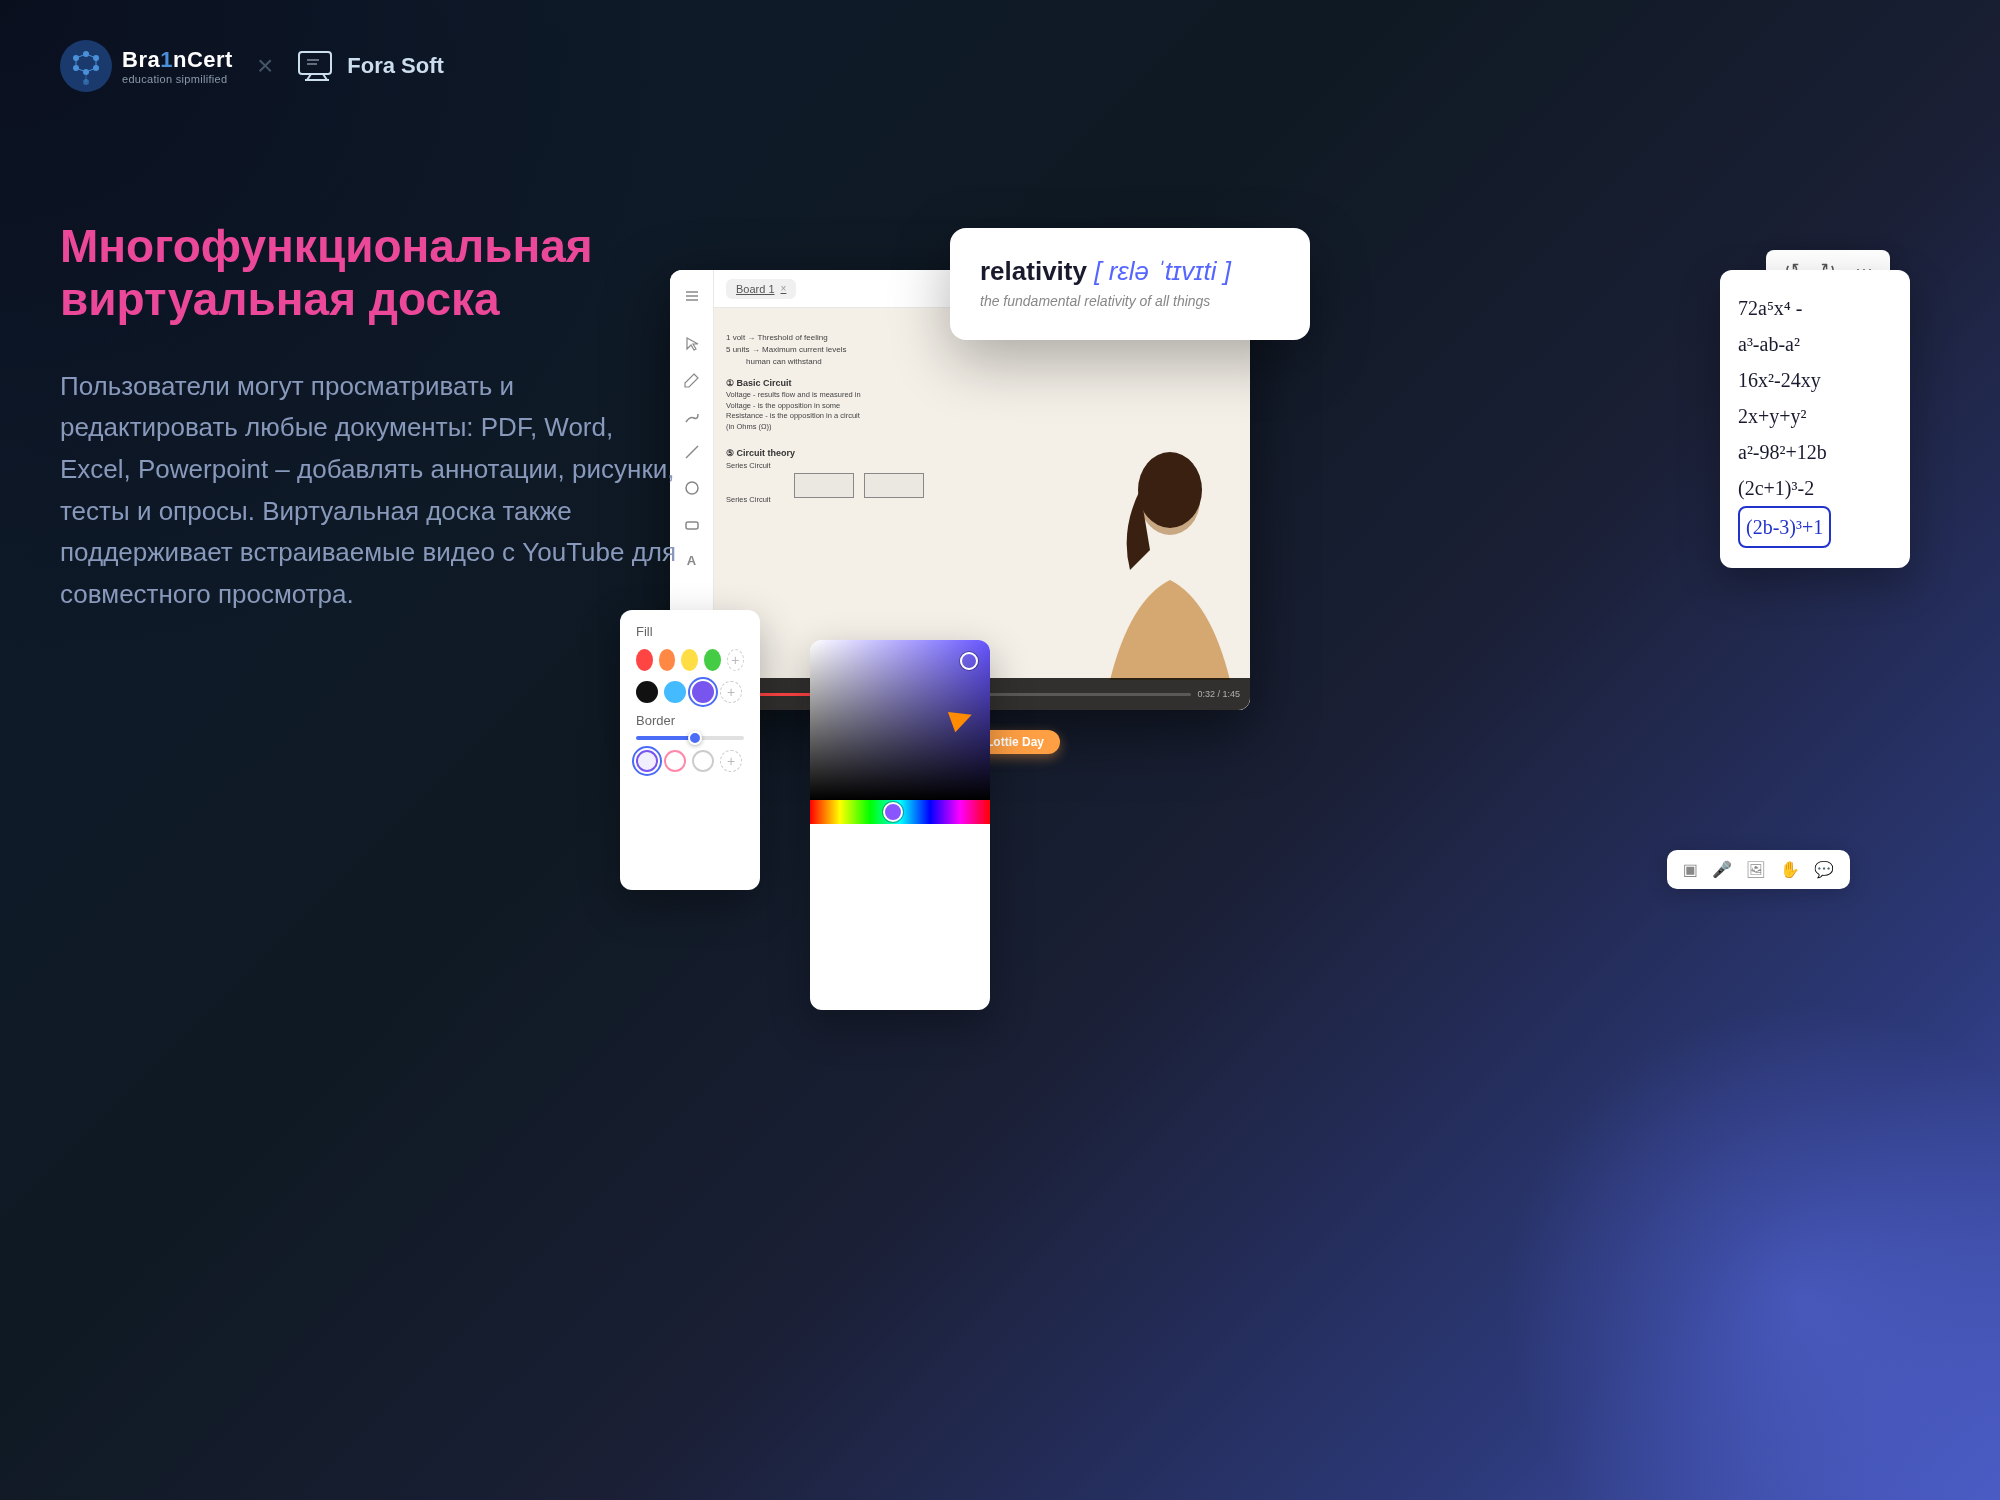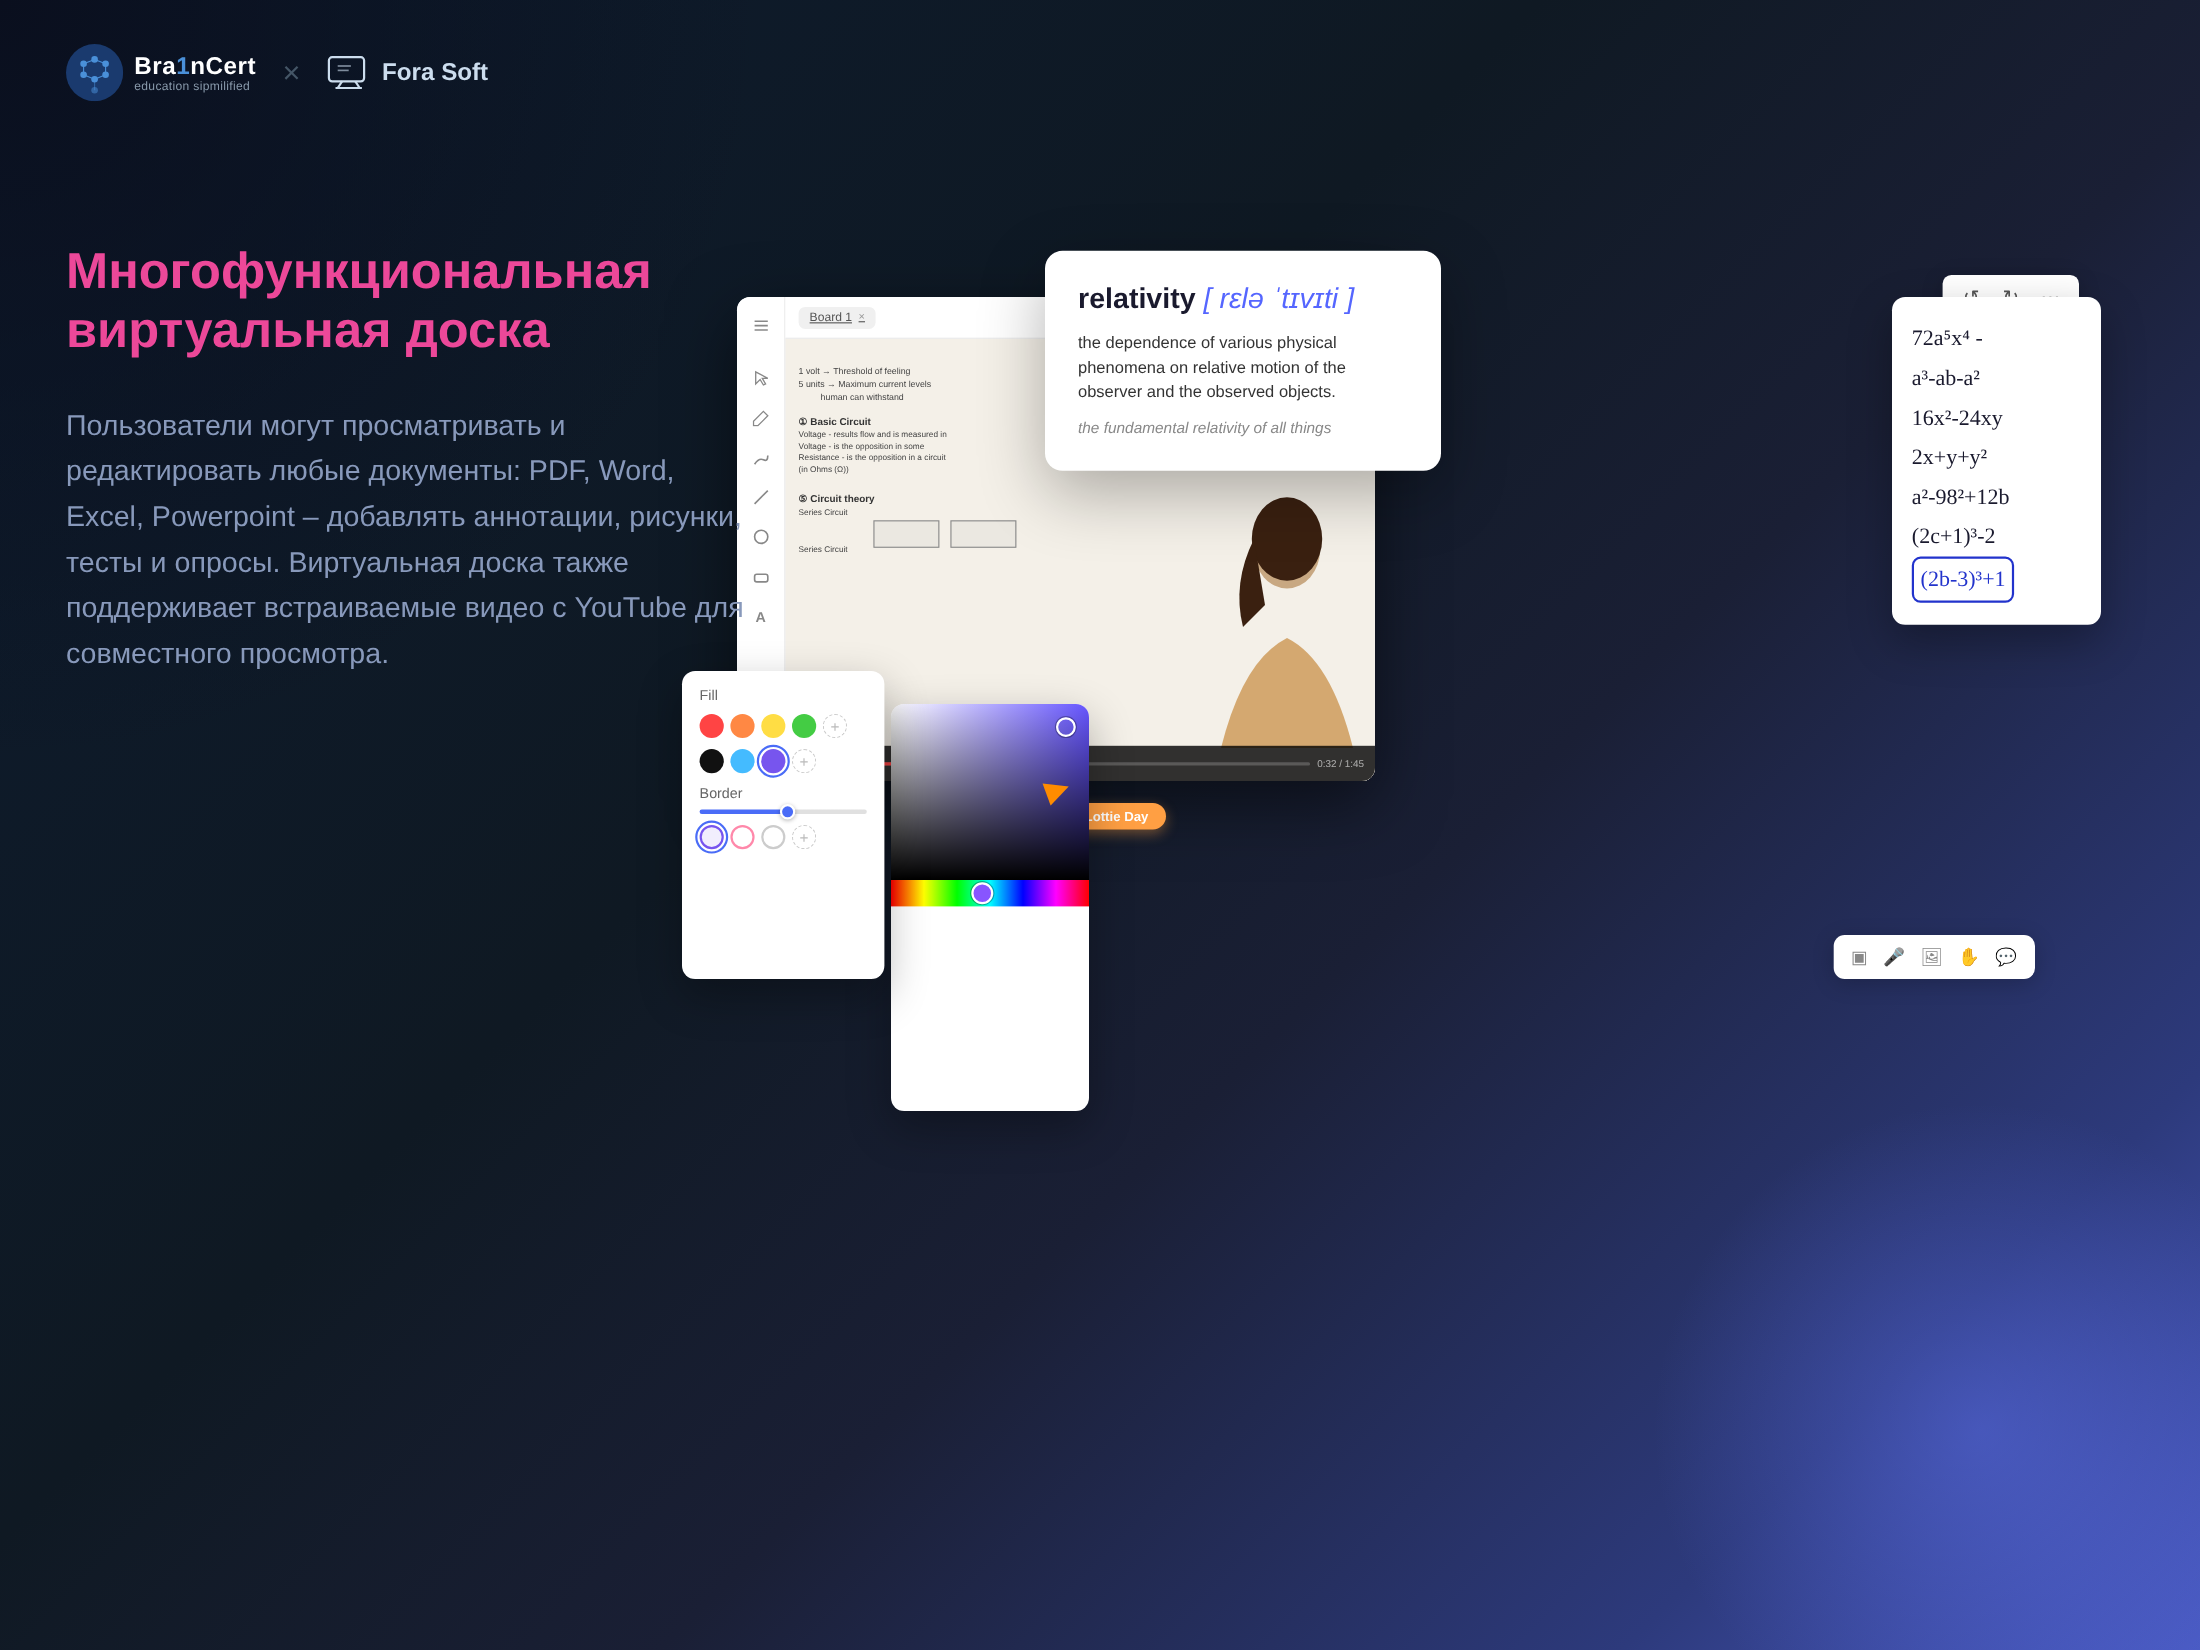--- a/index.html
+++ b/index.html
@@ -302,21 +302,21 @@
       color: #888;
       font-size: 14px;
       border-radius: 4px;
     }
 
     
     .fill-panel {
       position: absolute;
       bottom: 200px;
       left: 600px;
-      width: 184px;
+      width: 140px;
       background: #ffffff;
       border-radius: 12px;
       padding: 14px 16px;
       box-shadow: 0 15px 40px rgba(0,0,0,0.3);
       z-index: 25;
     }
 
     .fill-label {
       font-size: 13px;
       color: #666;
@@ -544,21 +544,20 @@
   <p class="description">Пользователи могут просматривать и редактировать любые документы: PDF, Word, Excel, Powerpoint – добавлять аннотации, рисунки, тесты и опросы. Виртуальная доска также поддерживает встраиваемые видео с YouTube для совместного просмотра.</p>
 </div>
 
 <div style="position: absolute; top: 190px; left: 650px; width: 1300px; height: 900px; z-index: 5;">
 
   <div class="dict-card" style="position: absolute; top: 0; left: 300px; width: 360px;">
     <div class="dict-word">
       <span>relativity</span>
       <span class="dict-pronunciation">[ rɛlə ˈtɪvɪti ]</span>
     </div>
-    <p class="dict-definition" style="margin-top: 14px; margin-bottom: 10px;">the dependence of various physical phenomena on relative motion of the observer and the observed objects.</p>
     <p class="dict-example">the fundamental relativity of all things</p>
   </div>
 
   <div style="position: absolute; top: 60px; right: 60px; display: flex; gap: 8px; background: white; border-radius: 8px; padding: 6px 12px; box-shadow: 0 4px 20px rgba(0,0,0,0.2);">
     <div class="tb-btn" style="font-size: 18px; color: #555;">↺</div>
     <div class="tb-btn" style="font-size: 18px; color: #555;">↻</div>
     <div class="tb-btn" style="font-size: 18px; color: #555;">⋯</div>
   </div>
 
   <div class="whiteboard-window" style="position: absolute; top: 80px; left: 20px; width: 580px; height: 440px;">

